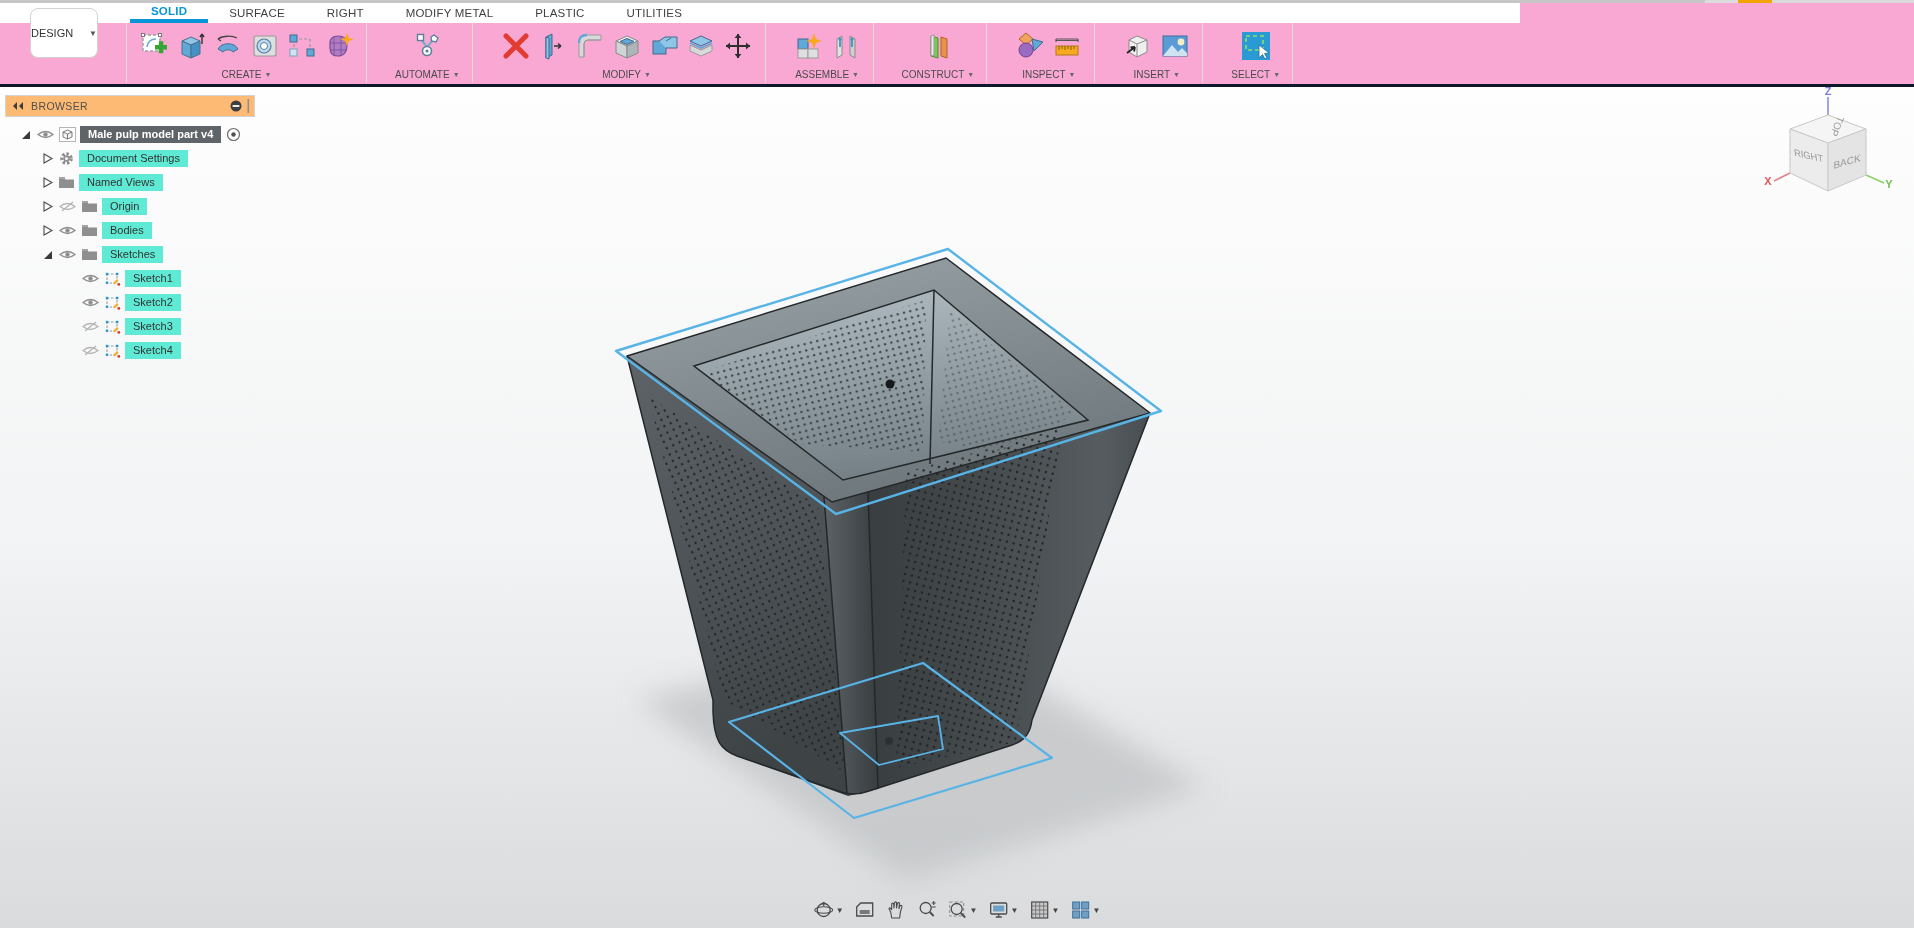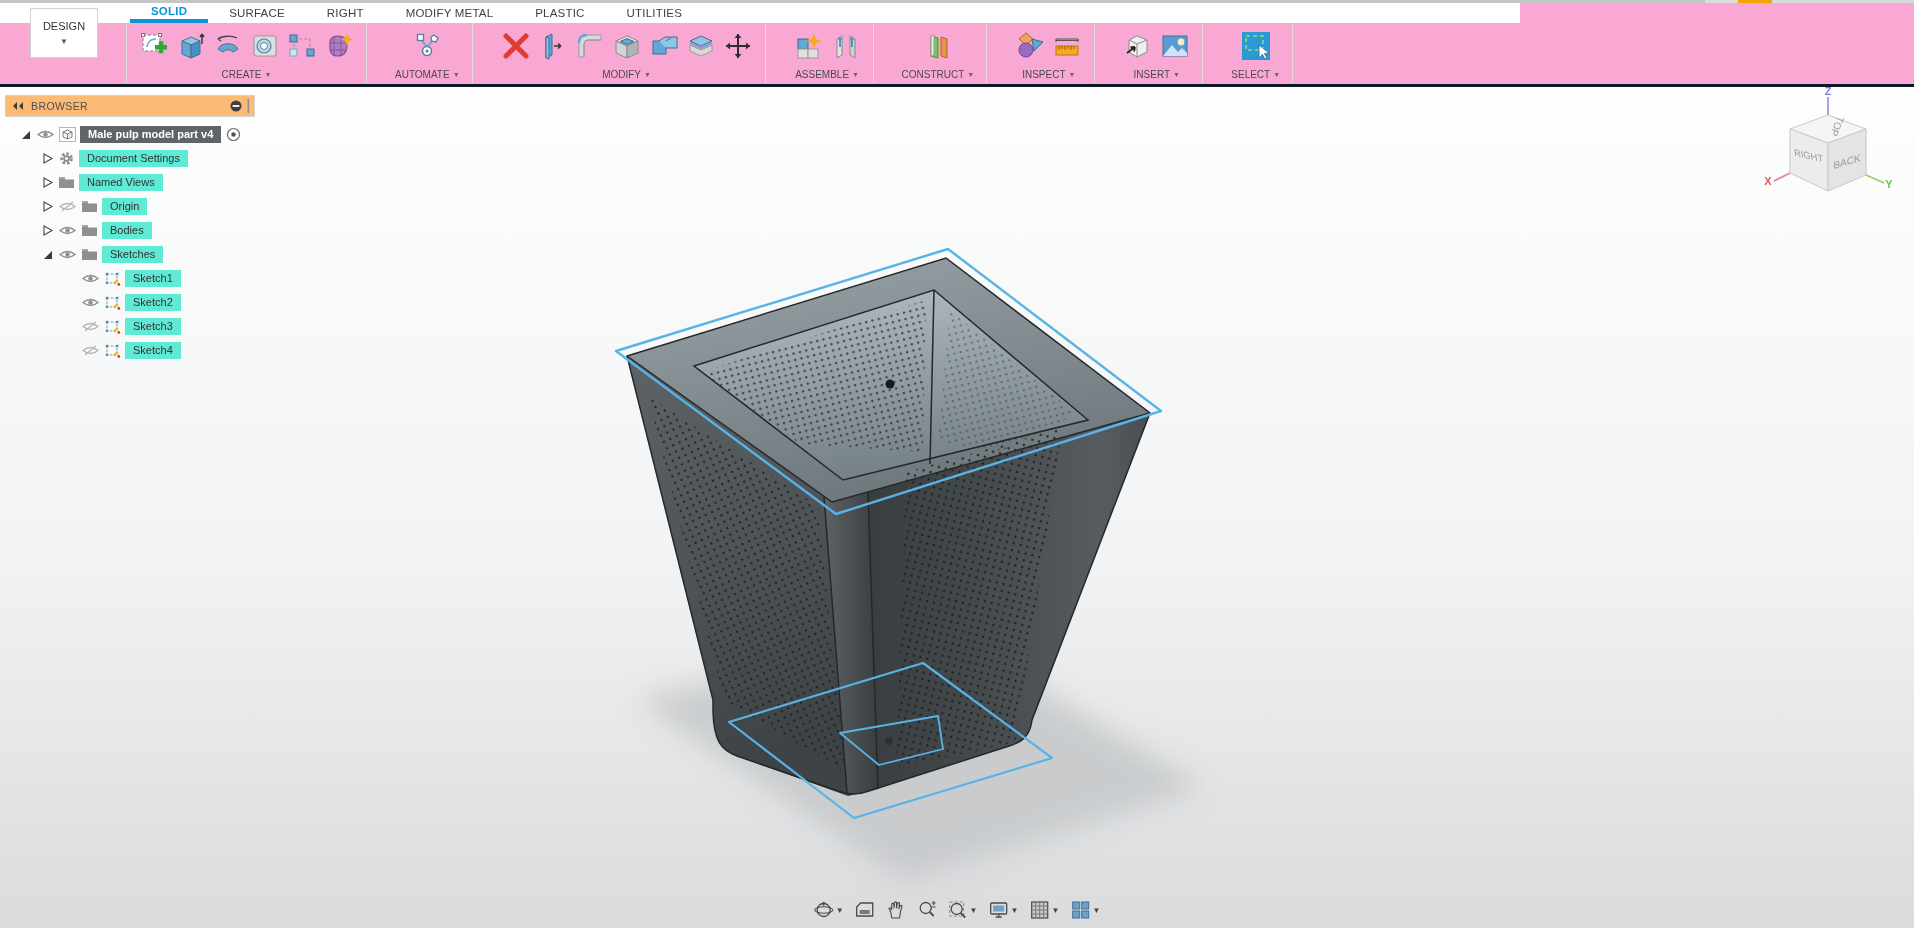--- a/index.html
+++ b/index.html
@@ -12,22 +12,22 @@
 
   
   .ribbon{position:absolute;top:3px;left:0;width:1914px;height:81px;background:#f9a8d4;
           border-bottom:3px solid #0f172a;z-index:30;}
   .tabs{position:absolute;top:0;left:0;width:1520px;height:20px;background:#ffffff;
         display:flex;align-items:stretch;padding-left:130px;box-sizing:border-box;}
   .tab{padding:0 21px;font-size:11.5px;color:#3f3f3f;display:flex;align-items:center;
        letter-spacing:.2px;cursor:default;}
   .tab.active{color:#0696d7;border-bottom:4px solid #0696d7;font-weight:bold;}
   .design-btn{position:absolute;left:30px;top:8px;width:66px;height:48px;background:#fff;
-        border:1px solid #d2d1d0;border-radius:0;display:flex;align-items:center;justify-content:center;
-        gap:5px;font-size:11px;color:#333;z-index:35;flex-direction:column;}
+        border:1px solid #d2d1d0;border-radius:8px;display:flex;align-items:center;justify-content:space-between;
+        gap:5px;font-size:11px;color:#333;z-index:35;}
   .design-btn .caret{font-size:8px;color:#555;}
   .tools{position:absolute;top:20px;left:110px;height:60px;display:flex;}
   .tgroup{display:flex;flex-direction:column;align-items:center;justify-content:space-between;
           padding:3px 12px 2px 12px;border-right:1px solid #dddcdb;margin-left:16px;}
   .tgroup:first-child{border-left:1px solid #dddcdb;}
   .tgroup-icons{display:flex;align-items:center;gap:7px;height:40px;}
   .tgroup-label{font-size:10px;color:#4a4a4a;display:flex;align-items:center;gap:3px;padding-bottom:1px;}
   .tgroup-label .caret{font-size:7px;color:#666;}
   .ic{width:30px;height:30px;display:block;}
 

